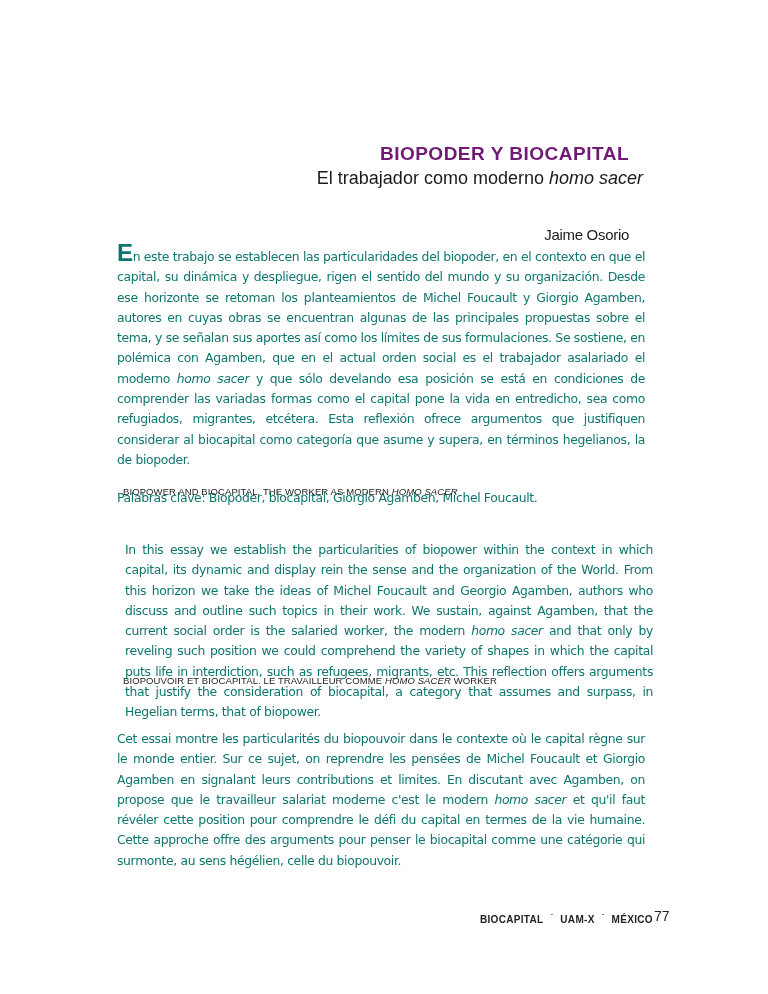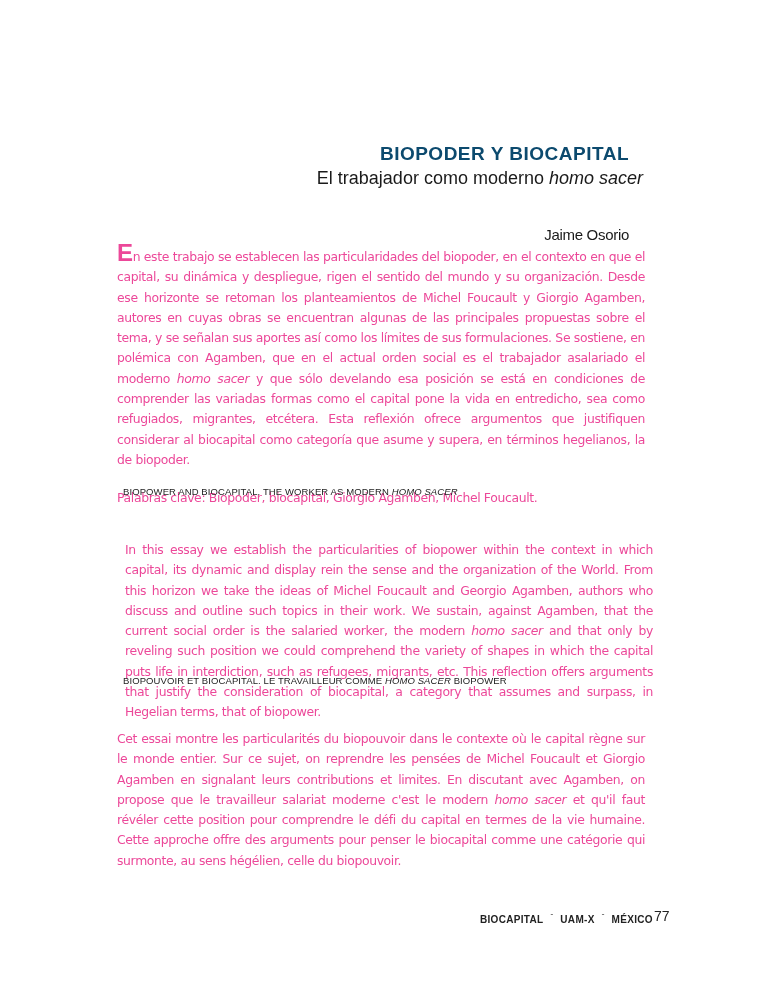--- a/index.html
+++ b/index.html
@@ -1,35 +1,35 @@
 <!DOCTYPE html>
 <html><head>
   <meta charset="utf-8">
   <style>
     html, body { margin: 0; padding: 0; background: #ffffff; }
     body { width: 768px; height: 994px; position: relative; overflow: hidden; color: #222; }
     .title {
       position: absolute; right: 139px; top: 143px;
       font-family: "Liberation Sans", sans-serif; font-weight: bold;
-      font-size: 19px; letter-spacing: 0.5px; color: #0c4a6e; text-align: right;
+      font-size: 19px; letter-spacing: 0.5px; color: #701a75; text-align: right;
     }
     .subtitle {
       position: absolute; right: 125px; top: 168px;
       font-family: "Liberation Sans", sans-serif; font-size: 18px; color: #1a1a1a;
     }
     .author {
       position: absolute; right: 139px; top: 220px;
       font-family: "Liberation Sans", sans-serif; font-size: 15px; color: #1a1a1a;
       letter-spacing: -0.3px;
       margin-top: 6px;
     }
     .para {
       position: absolute; left: 117px; width: 528px;
       font-family: "DejaVu Sans", sans-serif; font-size: 12.4px;
-      line-height: 20.3px; text-align: justify; color: #ec4899;
+      line-height: 20.3px; text-align: justify; color: #0f766e;
       letter-spacing: -0.35px;
     }
     .para .drop {
       font-family: "Liberation Sans", sans-serif; font-weight: bold;
       font-size: 24px; line-height: 18px;
     }
     .para i { font-style: italic; }
     .abs-es { top: 244px; }
     .keywords { top: 449px; margin-top: 39px; }
     .abs-en { top: 540px; margin-left: 8px; }
@@ -60,18 +60,18 @@
 <div class="author">Jaime Osorio</div>
 
 <div class="para abs-es"><span class="drop">E</span><span>n este trabajo se establecen las particularidades del biopoder, en el contexto en que el capital, su dinámica y despliegue, rigen el sentido del mundo y su organización. Desde ese horizonte se retoman los planteamientos de Michel Foucault y Giorgio Agamben, autores en cuyas obras se encuentran algunas de las principales propuestas sobre el tema, y se señalan sus aportes así como los límites de sus formulaciones. Se sostiene, en polémica con Agamben, que en el actual orden social es el trabajador asalariado el moderno </span><i>homo sacer</i><span> y que sólo develando esa posición se está en condiciones de comprender las variadas formas como el capital pone la vida en entredicho, sea como refugiados, migrantes, etcétera. Esta reflexión ofrece argumentos que justifiquen considerar al biocapital como categoría que asume y supera, en términos hegelianos, la de biopoder.</span></div>
 
 <div class="para keywords">Palabras clave: Biopoder, biocapital, Giorgio Agamben, Michel Foucault.</div>
 
 <div class="section-head head-en"><span>BIOPOWER AND BIOCAPITAL. THE WORKER AS MODERN </span><i>HOMO SACER</i></div>
 
 <div class="para abs-en"><span>In this essay we establish the particularities of biopower within the context in which capital, its dynamic and display rein the sense and the organization of the World. From this horizon we take the ideas of Michel Foucault and Georgio Agamben, authors who discuss and outline such topics in their work. We sustain, against Agamben, that the current social order is the salaried worker, the modern </span><i>homo sacer</i><span> and that only by reveling such position we could comprehend the variety of shapes in which the capital puts life in interdiction, such as refugees, migrants, etc. This reflection offers arguments that justify the consideration of biocapital, a category that assumes and surpass, in Hegelian terms, that of biopower.</span></div>
 
-<div class="section-head head-fr"><span>BIOPOUVOIR ET BIOCAPITAL. LE TRAVAILLEUR COMME </span><i>HOMO SACER</i><span> BIOPOWER</span></div>
+<div class="section-head head-fr"><span>BIOPOUVOIR ET BIOCAPITAL. LE TRAVAILLEUR COMME </span><i>HOMO SACER</i><span> WORKER</span></div>
 
 <div class="para abs-fr"><span>Cet essai montre les particularités du biopouvoir dans le contexte où le capital règne sur le monde entier. Sur ce sujet, on reprendre les pensées de Michel Foucault et Giorgio Agamben en signalant leurs contributions et limites. En discutant avec Agamben, on propose que le travailleur salariat moderne c'est le modern </span><i>homo sacer</i><span> et qu'il faut révéler cette position pour comprendre le défi du capital en termes de la vie humaine. Cette approche offre des arguments pour penser le biocapital comme une catégorie qui surmonte, au sens hégélien, celle du biopouvoir.</span></div>
 
 <div class="footer"><span>BIOCAPITAL</span><span class="sep">ˆ</span><span>UAM-X</span><span class="sep">ˆ</span><span>MÉXICO</span></div>
 <div class="page-num">77</div>
 
 </body></html>

